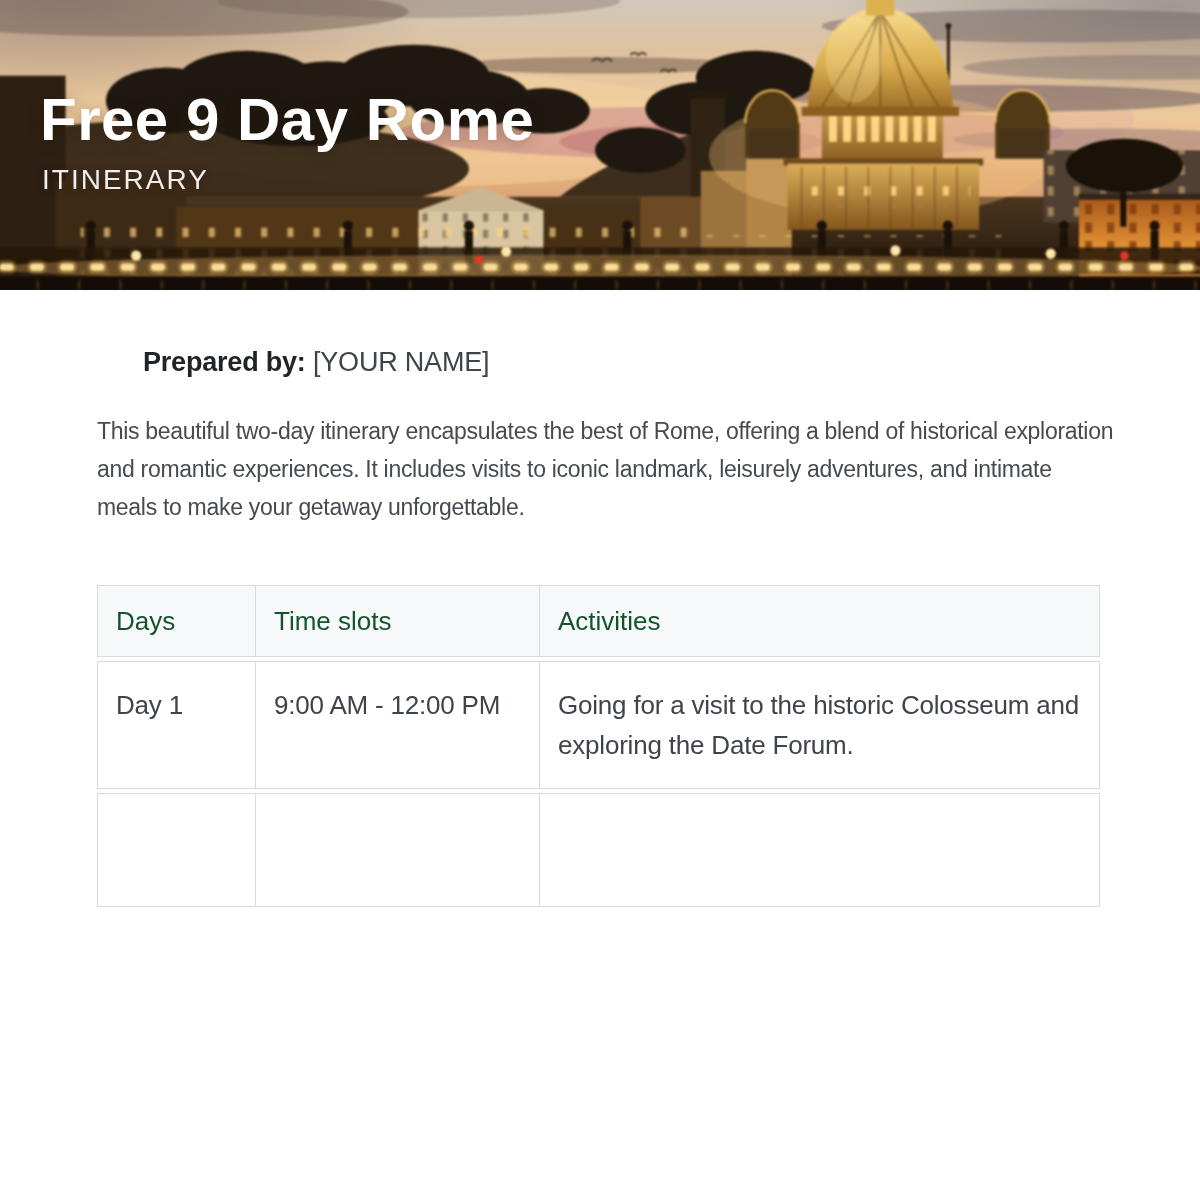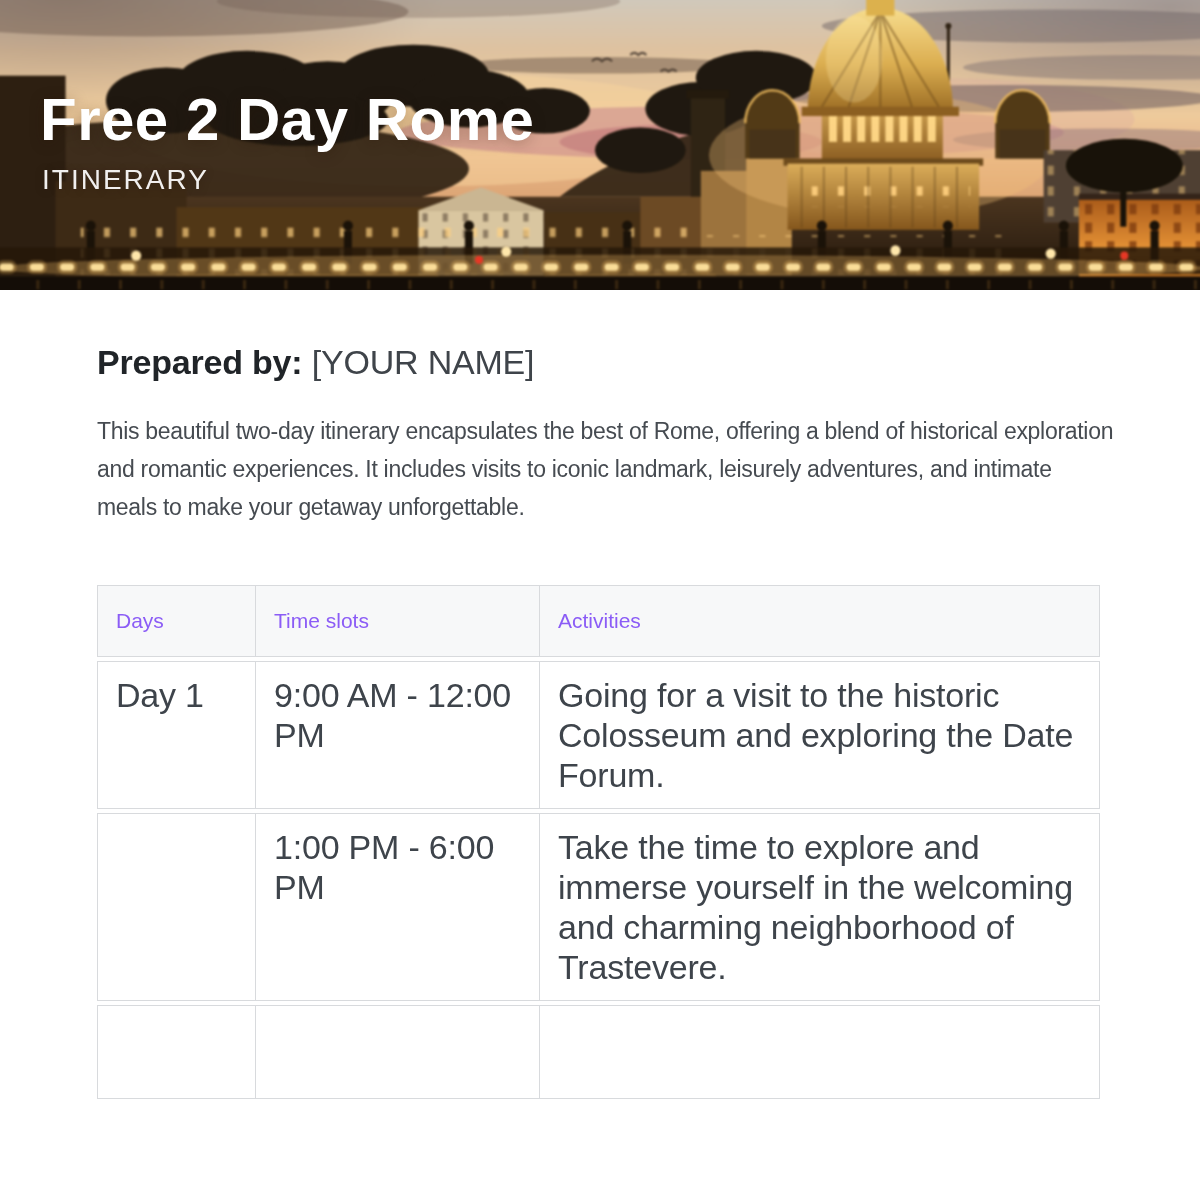--- a/index.html
+++ b/index.html
@@ -32,44 +32,44 @@
   }
   
   .content { padding-left: 97px; padding-right: 80px; }
   .page-title {
     margin: 122px 0 0 0; text-align: center;
     font-size: 62px; line-height: 64px; font-weight: bold;
     color: #15181c; letter-spacing: -1px;
     width: 1003px;
   }
   .meta { margin-top: 54px; }
-  .meta-line { font-size: 34px; line-height: 37px; color: #3f444a; letter-spacing: -0.2px; }
+  .meta-line { font-size: 27px; line-height: 37px; color: #3f444a; letter-spacing: -0.2px; margin-left: 46px; }
   .meta-label { font-weight: bold; color: #202428; }
   .description {
     margin: 31px 0 0 0; max-width: 1020px;
     font-size: 23px; line-height: 38px; color: #464b51; letter-spacing: -0.3px;
   }
   
   table.itinerary {
     margin-top: 55px; width: 1003px;
     border-collapse: separate; border-spacing: 0 4px;
     table-layout: fixed;
   }
   .itinerary th, .itinerary td {
     border: 1px solid #d8dadd; border-left: none;
     text-align: left; vertical-align: top;
   }
   .itinerary th:first-child, .itinerary td:first-child { border-left: 1px solid #d8dadd; }
   .itinerary th {
-    background: #f7f8f9; color: #8b5cf6; font-weight: normal;
-    font-size: 21px; line-height: 28px; padding: 21px 18px;
+    background: #f7f8f9; color: #14532d; font-weight: normal;
+    font-size: 26px; line-height: 28px; padding: 21px 18px;
   }
   .itinerary td {
     background: #ffffff; color: #3e444b;
-    font-size: 34px; line-height: 40px; padding: 13px 18px;
+    font-size: 26px; line-height: 40px; padding: 23px 18px;
     letter-spacing: -0.2px;
   }
   .itinerary tr.row-empty td { height: 66px; }
 </style>
 </head>
 <body>
 
 <div class="hero">
 
   <svg viewBox="0 0 1200 290" preserveAspectRatio="none">
@@ -261,21 +261,21 @@
       <circle cx="1047" cy="250" r="5" fill="#ffe7ae"></circle>
       <circle cx="480" cy="256" r="4" fill="#e03a28"></circle>
       <circle cx="1120" cy="252" r="4" fill="#e03a28"></circle>
     </g>
 
     <rect x="0" y="272" width="1200" height="18" fill="#140d07"></rect>
     <line x1="0" y1="280" x2="1200" y2="280" stroke="#c98f3f" stroke-width="9" stroke-dasharray="3 38" opacity="0.2"></line>
   </svg>
 
   <div class="hero-text">
-    <h1 class="hero-title">Free 2 Day Rome</h1>
+    <h1 class="hero-title">Free 9 Day Rome</h1>
     <div class="hero-subtitle">ITINERARY</div>
   </div>
 </div>
 
 <div class="content">
 
   <div class="meta">
     <div class="meta-line">
       <span class="meta-label">Prepared by:</span>
       <span>[YOUR NAME]</span>
@@ -296,25 +296,20 @@
         <th>Time slots</th>
         <th>Activities</th>
       </tr>
     </thead>
     <tbody>
       <tr>
         <td>Day 1</td>
         <td>9:00 AM - 12:00 PM</td>
         <td>Going for a visit to the historic Colosseum and exploring the Date Forum.</td>
       </tr>
-      <tr>
-        <td></td>
-        <td>1:00 PM - 6:00 PM</td>
-        <td>Take the time to explore and immerse yourself in the welcoming and charming neighborhood of Trastevere.</td>
-      </tr>
       <tr class="row-empty">
         <td></td>
         <td></td>
         <td></td>
       </tr>
     </tbody>
   </table>
 </div>
 
 </body></html>

